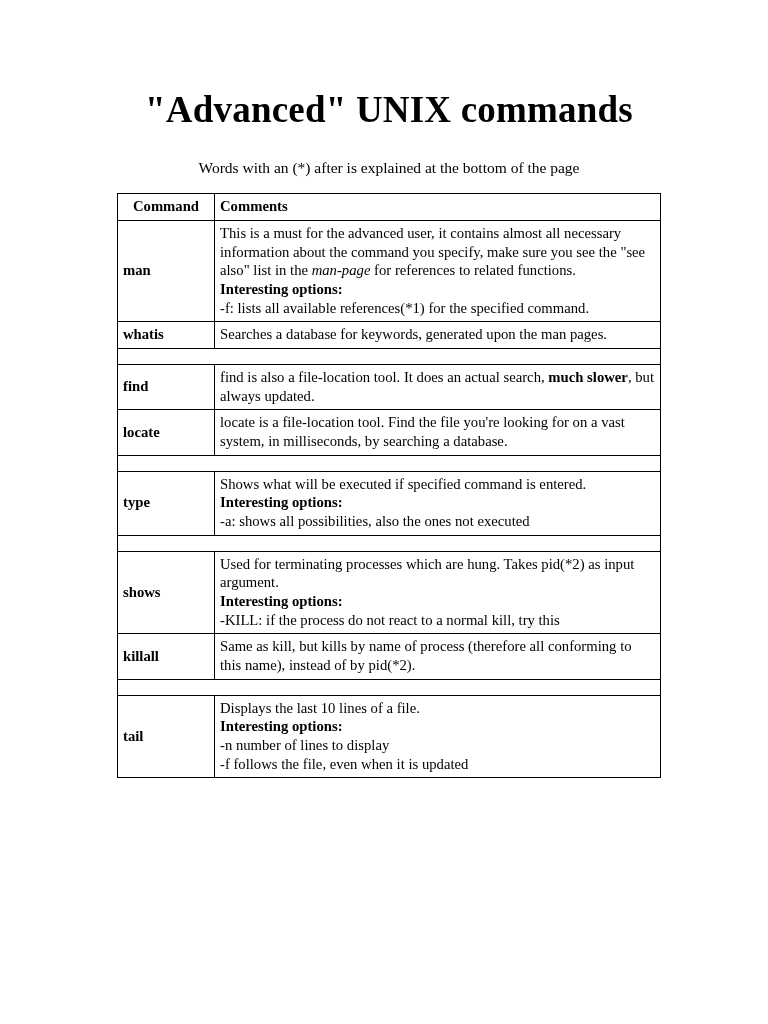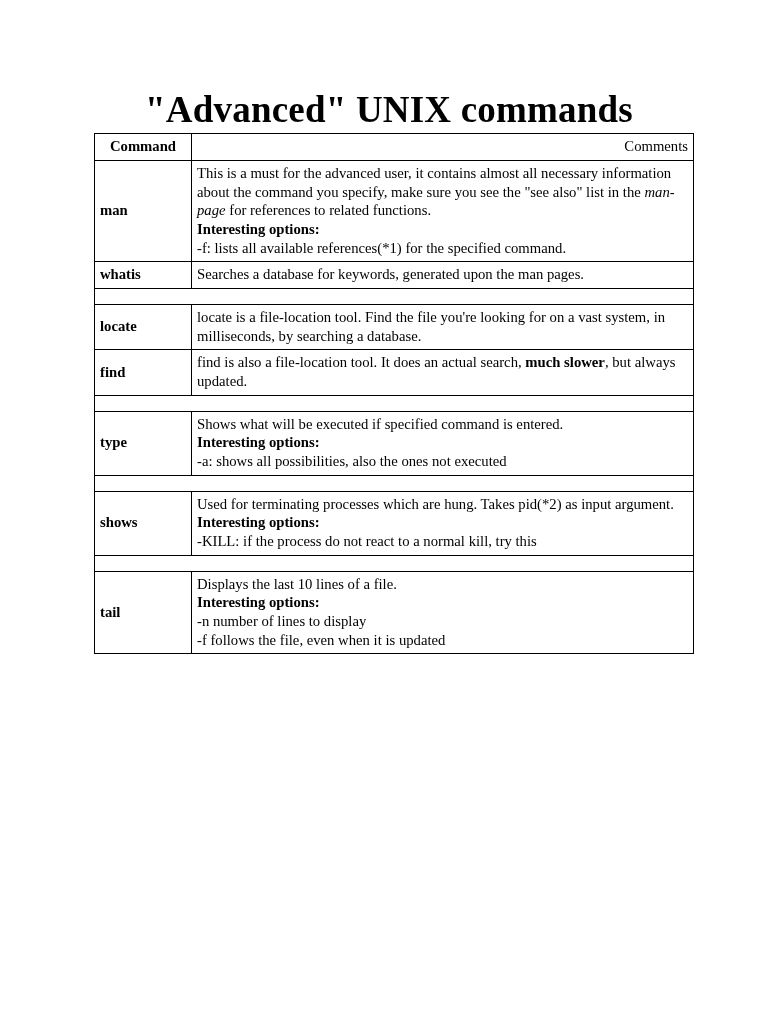--- a/index.html
+++ b/index.html
@@ -28,39 +28,39 @@
     margin: 22px 0 0 0;
     letter-spacing: 0.2px;
   }
   .subtitle {
     text-align: center;
     font-size: 15.5px;
     margin: 26px 0 16px 0;
   }
   table.cmds {
     border-collapse: collapse;
-    width: 600px;
+    width: 544px;
     margin: 0 auto;
     table-layout: fixed;
   }
   table.cmds td, table.cmds th {
     border: 1px solid #000000;
     vertical-align: middle;
     padding: 3px 5px 4px 5px;
     font-size: 14.7px;
     line-height: 1.27;
   }
   th.col-command {
     width: 86px;
     text-align: center;
     font-weight: bold;
   }
   th.col-comments {
-    text-align: right;
-    font-weight: normal;
+    text-align: left;
+    font-weight: bold;
   }
   td.cmd {
     width: 86px;
     font-weight: bold;
     vertical-align: middle;
   }
   td.desc {
     vertical-align: top;
   }
   tr.spacer td {
@@ -80,20 +80,21 @@
     display: block;
   }
 </style>
 </head>
 <body>
 
 <div class="page">
 
   <h1 class="doc-title">"Advanced" UNIX commands</h1>
 
+  <p class="subtitle">Words with an (*) after is explained at the bottom of the page</p>
 
   <table class="cmds">
     <thead>
       <tr>
         <th class="col-command">Command</th>
         <th class="col-comments">Comments</th>
       </tr>
     </thead>
     <tbody id="table-body">
         <tr>
@@ -107,29 +108,29 @@
         <tr>
           <td class="cmd">whatis</td>
           <td class="desc">
             <span class="line">Searches a database for keywords, generated upon the man pages.</span>
           </td>
         </tr>
         <tr class="spacer">
           <td colspan="2"></td>
         </tr>
         <tr>
+          <td class="cmd">find</td>
+          <td class="desc">
+            <span class="line">find is also a file-location tool. It does an actual search, <span class="bold">much slower</span>, but always updated.</span>
+          </td>
+        </tr>
+        <tr>
           <td class="cmd">locate</td>
           <td class="desc">
             <span class="line">locate is a file-location tool. Find the file you're looking for on a vast system, in milliseconds, by searching a database.</span>
-          </td>
-        </tr>
-        <tr>
-          <td class="cmd">find</td>
-          <td class="desc">
-            <span class="line">find is also a file-location tool. It does an actual search, <span class="bold">much slower</span>, but always updated.</span>
           </td>
         </tr>
         <tr class="spacer">
           <td colspan="2"></td>
         </tr>
         <tr>
           <td class="cmd">type</td>
           <td class="desc">
             <span class="line">Shows what will be executed if specified command is entered.</span>
             <span class="line opt-head">Interesting options:</span>
@@ -140,20 +141,26 @@
           <td colspan="2"></td>
         </tr>
         <tr>
           <td class="cmd">shows</td>
           <td class="desc">
             <span class="line">Used for terminating processes which are hung. Takes pid(*2) as input argument.</span>
             <span class="line opt-head">Interesting options:</span>
             <span class="line">-KILL: if the process do not react to a normal kill, try this</span>
           </td>
         </tr>
+        <tr>
+          <td class="cmd">killall</td>
+          <td class="desc">
+            <span class="line">Same as kill, but kills by name of process (therefore all conforming to this name), instead of by pid(*2).</span>
+          </td>
+        </tr>
         <tr class="spacer">
           <td colspan="2"></td>
         </tr>
         <tr>
           <td class="cmd">tail</td>
           <td class="desc">
             <span class="line">Displays the last 10 lines of a file.</span>
             <span class="line opt-head">Interesting options:</span>
             <span class="line">-n number of lines to display</span>
             <span class="line">-f follows the file, even when it is updated</span>

